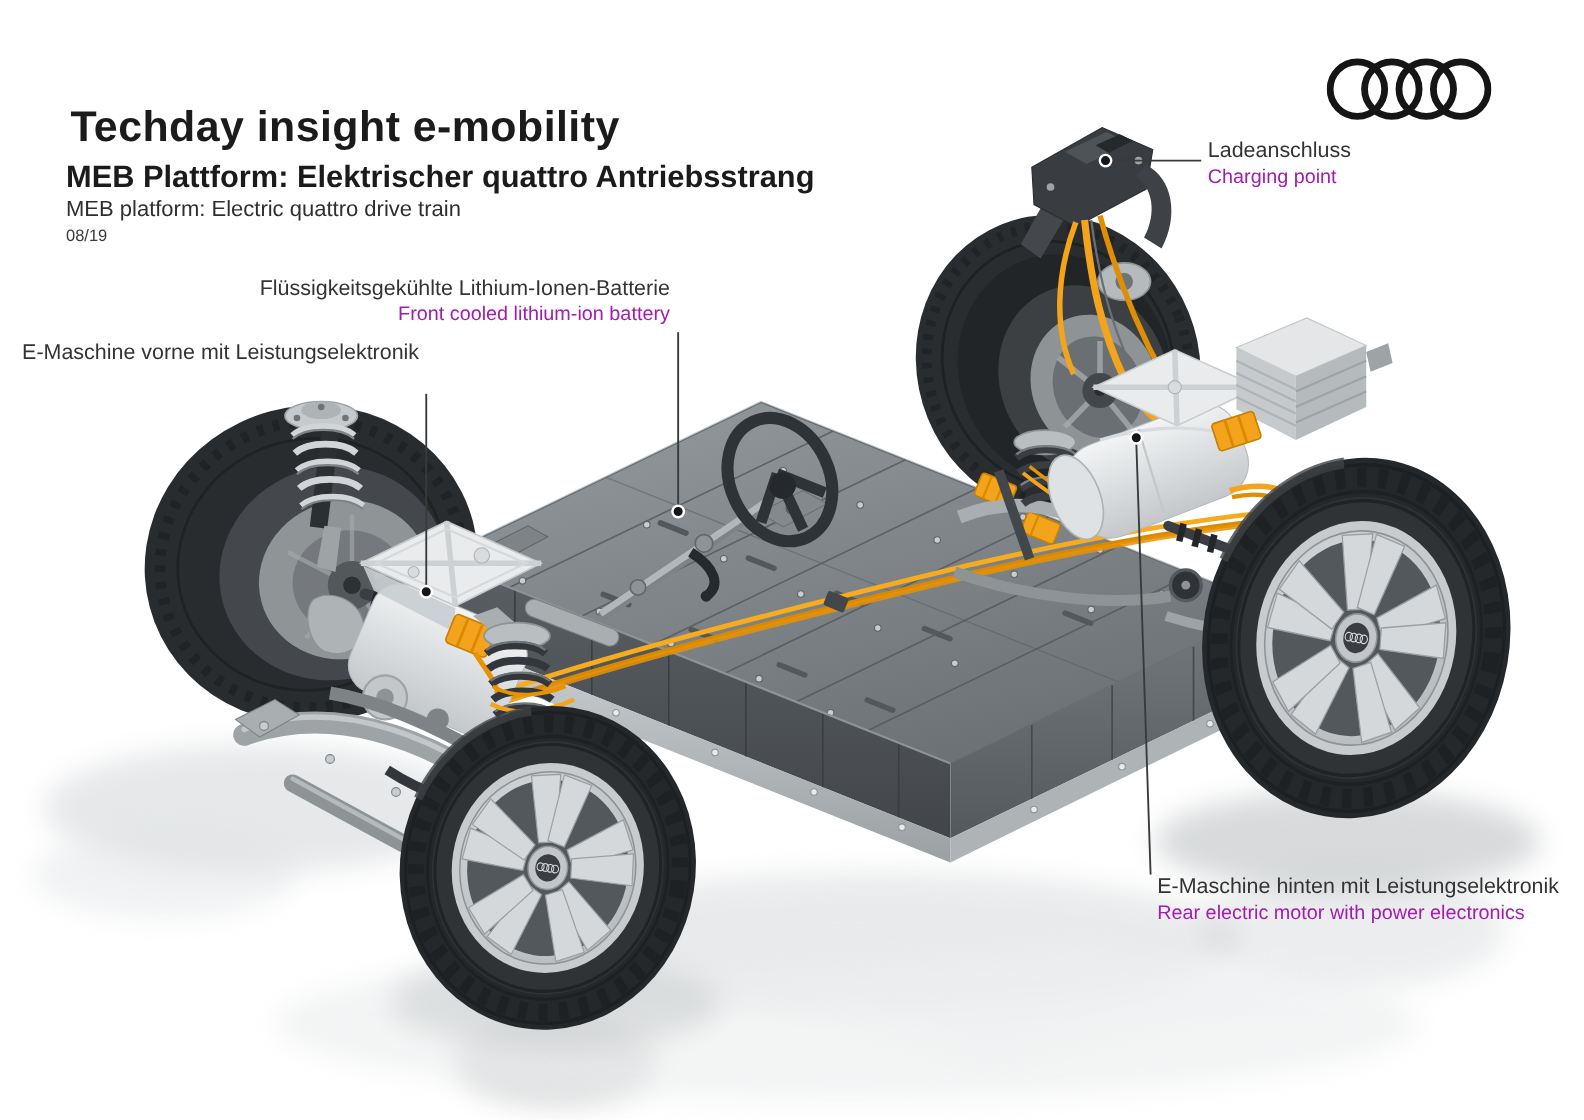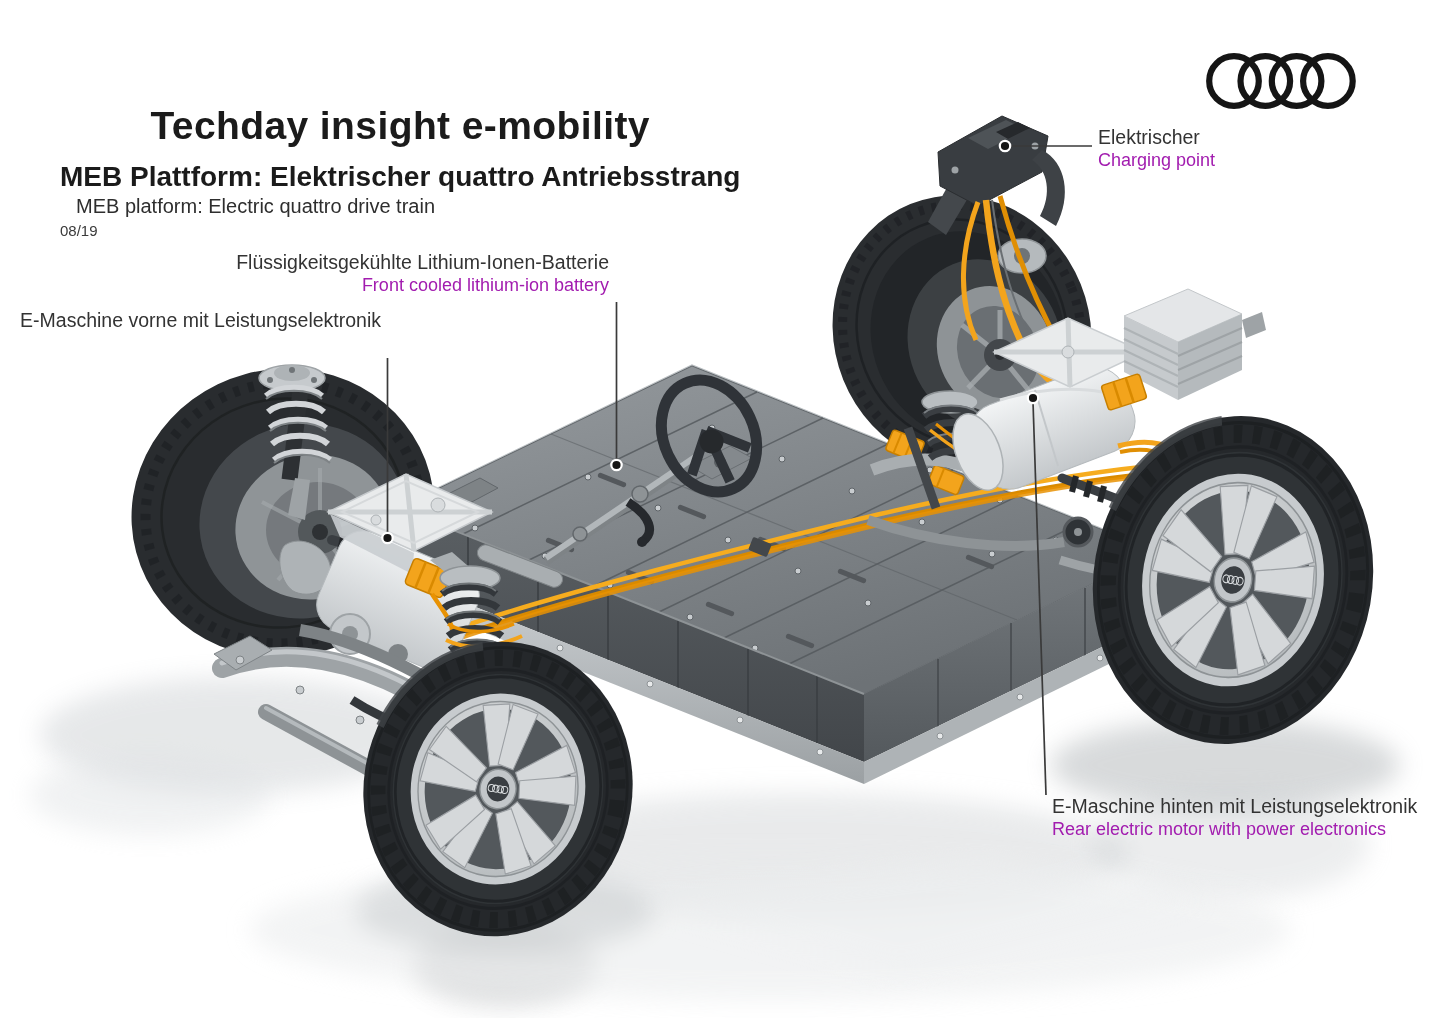--- a/index.html
+++ b/index.html
@@ -1,23 +1,23 @@
 <!DOCTYPE html>
 <html><head>
 <meta charset="utf-8">
 <style>
   html,body{margin:0;padding:0;}
   body{width:1440px;height:1018px;position:relative;background:#ffffff;
        font-family:"Liberation Sans",sans-serif;overflow:hidden;}
   .stage{position:absolute;inset:0;}
   
   .hdr{position:absolute;left:60px;top:92px;}
-  .hdr h1{margin:14px;font-size:39px;font-weight:700;color:#1b1b1b;letter-spacing:.4px;line-height:1.05;text-align:center;}
+  .hdr h1{margin:4px;font-size:39px;font-weight:700;color:#1b1b1b;letter-spacing:.4px;line-height:1.05;}
   .sub-de{margin-top:8px;font-size:28px;font-weight:700;color:#1b1b1b;line-height:1.15;}
-  .sub-en{margin-top:2px;font-size:20px;font-weight:400;color:#2e2e2e;line-height:1.15;margin-left:16px;}
+  .sub-en{margin-top:2px;font-size:20px;font-weight:400;color:#2e2e2e;line-height:1.15;}
   .date{margin-top:4px;font-size:15px;color:#3a3a3a;}
   
   .logo{position:absolute;left:1206px;top:50px;width:150px;height:62px;}
   
   svg.illu{position:absolute;left:0;top:0;width:1440px;height:1018px;}
   
   .callout{position:absolute;line-height:22.5px;white-space:nowrap;}
   .callout .c-de{font-size:19.5px;color:#333333;}
   .callout .c-en{font-size:18px;color:#a21caf;}
   .align-right{text-align:right;}
@@ -474,21 +474,21 @@
       <g fill="none" stroke="#151515" stroke-width="6.2">
         <circle cx="28" cy="31" r="24.8"></circle>
         <circle cx="59.3" cy="31" r="24.8"></circle>
         <circle cx="90.6" cy="31" r="24.8"></circle>
         <circle cx="121.9" cy="31" r="24.8"></circle>
       </g>
     </svg>
   </div>
 
   <div class="callout" id="co-charging">
-    <div class="c-de">Elektrischer</div>
+    <div class="c-de">Ladeanschluss</div>
     <div class="c-en">Charging point</div>
   </div>
   <div class="callout align-right" id="co-battery">
     <div class="c-de">Flüssigkeitsgekühlte Lithium-Ionen-Batterie</div>
     <div class="c-en">Front cooled lithium-ion battery</div>
   </div>
   <div class="callout align-right" id="co-front">
     <div class="c-de">E-Maschine vorne mit Leistungselektronik</div>
   </div>
   <div class="callout" id="co-rear">

